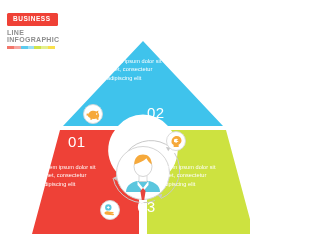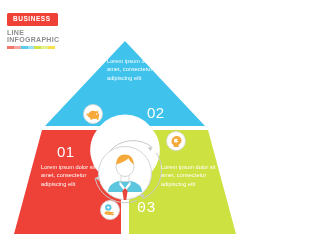--- a/index.html
+++ b/index.html
@@ -30,21 +30,21 @@
     color:#8e8e8e;
     font-size:7px;
     font-weight:bold;
     letter-spacing:.3px;
     line-height:1.12;
   }
   .colorbar{display:flex;width:48px;height:2.5px;margin-top:2px;}
   .colorbar span{flex:1 1 auto;height:100%;}
 
   
-  .stage{position:absolute;left:0;top:38px;width:250px;height:205px;}
+  .stage{position:absolute;left:0;top:38px;width:250px;height:205px;padding-left:18px;}
   .stage svg{display:block;}
 
   .wedge-text{
     position:absolute;
     color:#ffffff;
     font-size:5.6px;
     line-height:1.5;
     letter-spacing:.05px;
   }
   .wedge-num{
@@ -53,21 +53,21 @@
     font-size:15px;
     font-weight:normal;
     letter-spacing:.4px;
     line-height:1;
   }
   
   .t02{left:107px;top:19px;width:62px;}
   .n02{left:147px;top:67px;}
   
   .t01{left:41px;top:125px;width:62px;}
-  .n01{left:57px;top:96px;margin-top:10px;}
+  .n01{left:68px;top:96px;}
   
   .t03{left:161px;top:125px;width:62px;}
   .n03{left:137px;top:163px;font-family:Liberation Mono, monospace;}
 </style>
 </head>
 <body>
 
 <div id="root">
 
   <div class="header">

